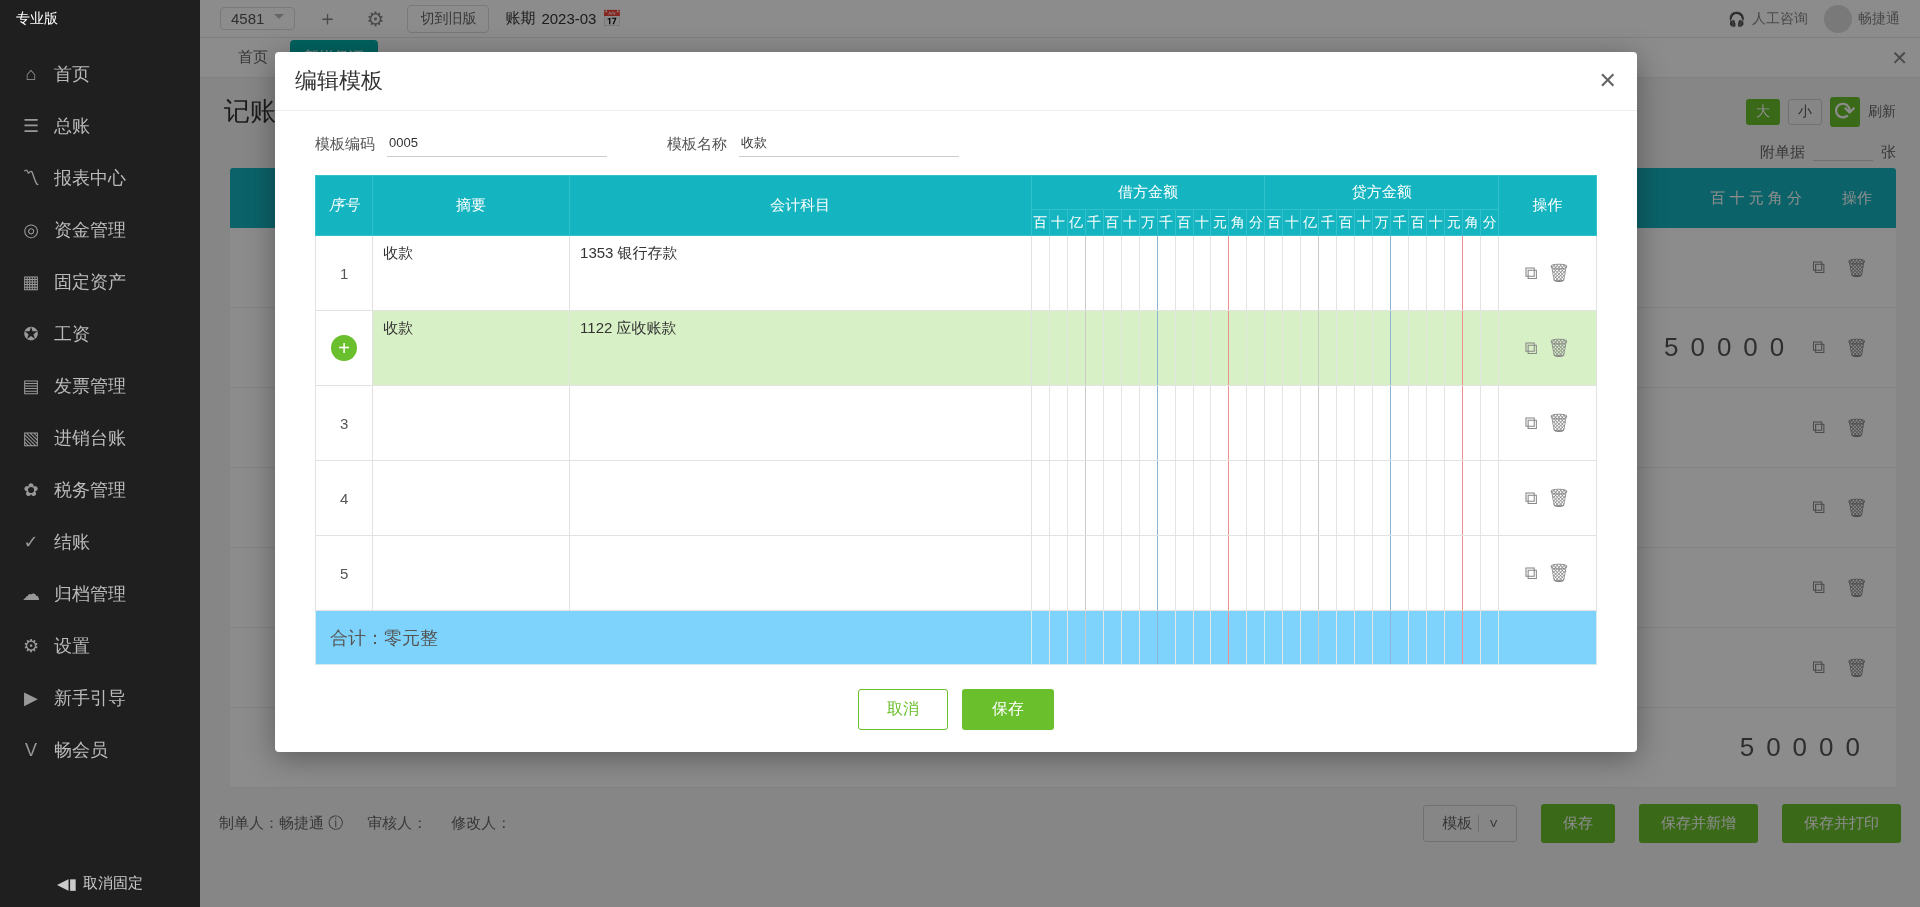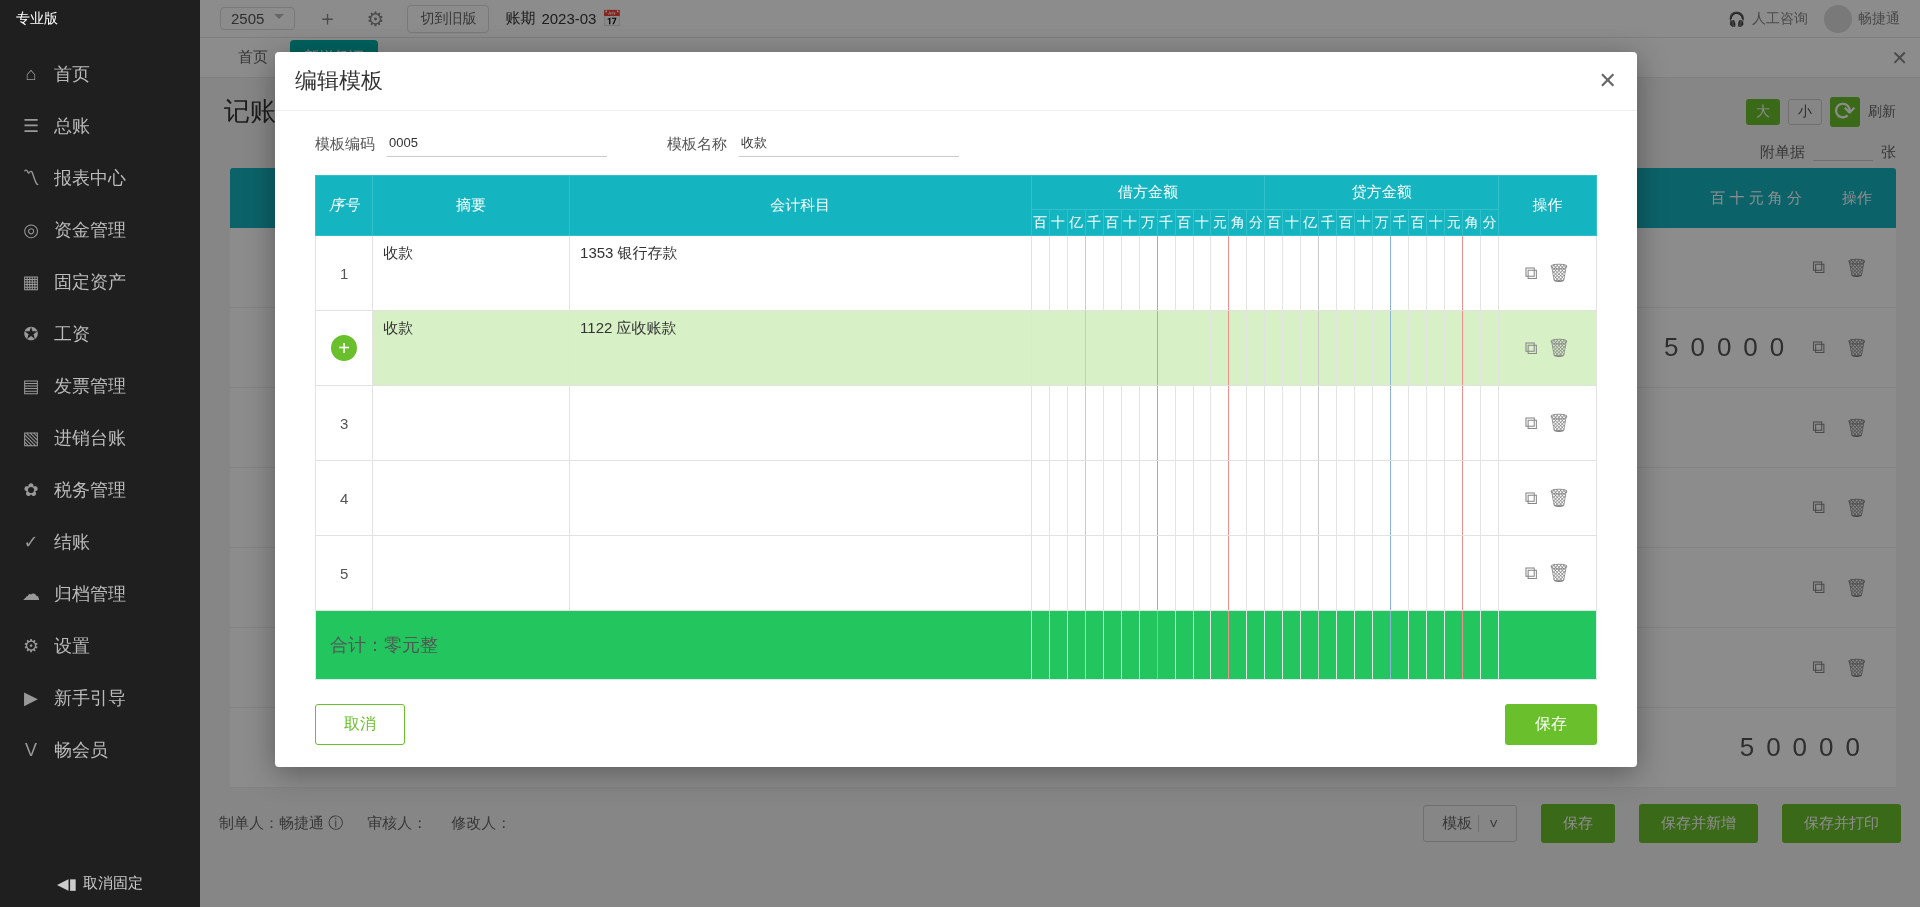--- a/index.html
+++ b/index.html
@@ -86,32 +86,32 @@
 .vbody tr.highlight td.seq { background: #fff; }
 .add-btn { position: absolute; left: 50%; top: 50%; transform: translate(-50%, -50%); width: 26px; height: 26px; background: #6abf2c; color: #fff; border-radius: 50%; display: flex; align-items: center; justify-content: center; font-size: 20px; cursor: pointer; z-index: 5; }
 
 .money-grid { display: flex; height: 100%; position: relative; }
 .money-grid .mcol { flex: 1; border-right: 1px solid #e4e4e4; }
 .money-grid .mcol:last-child { border-right: none; }
 .money-grid .blue { border-right-color: #8bb4d6; }
 .money-grid .red { border-right-color: #f0908e; }
 .money-grid .strong { border-right-color: #cacaca; }
 
-.vfoot td { background: #22c55e; height: 69px; padding: 0; border: 1px solid #d6ebed; }
+.vfoot td { background: #7dd3fc; height: 54px; padding: 0; border: 1px solid #d6ebed; }
 .vfoot .total-label { font-size: 18px; color: #555; padding-left: 14px; vertical-align: middle; }
 
-.modal-foot { display: flex; justify-content: space-between; gap: 14px; padding: 14px 40px 22px; }
+.modal-foot { display: flex; justify-content: center; gap: 14px; padding: 14px 40px 22px; }
 .modal-foot .btn-cancel { border: 1px solid #6abf2c; color: #6abf2c; background: #fff; padding: 9px 28px; border-radius: 3px; font-size: 16px; cursor: pointer; }
 .modal-foot .btn-save { background: #6abf2c; color: #fff; border: none; padding: 10px 30px; border-radius: 3px; font-size: 16px; cursor: pointer; }
 </style>
 </head>
 <body>
 
 <div class="topbar">
-  <div class="sel">2505</div>
+  <div class="sel">4581</div>
   <div class="icon-btn">＋</div>
   <div class="icon-btn">⚙</div>
   <div class="pill">切到旧版</div>
   <div class="date">
     <span>账期</span>
     <span>2023-03</span>
     <span class="cal-icon">📅</span>
   </div>
   <div class="spacer"></div>
   <div class="right-item">

